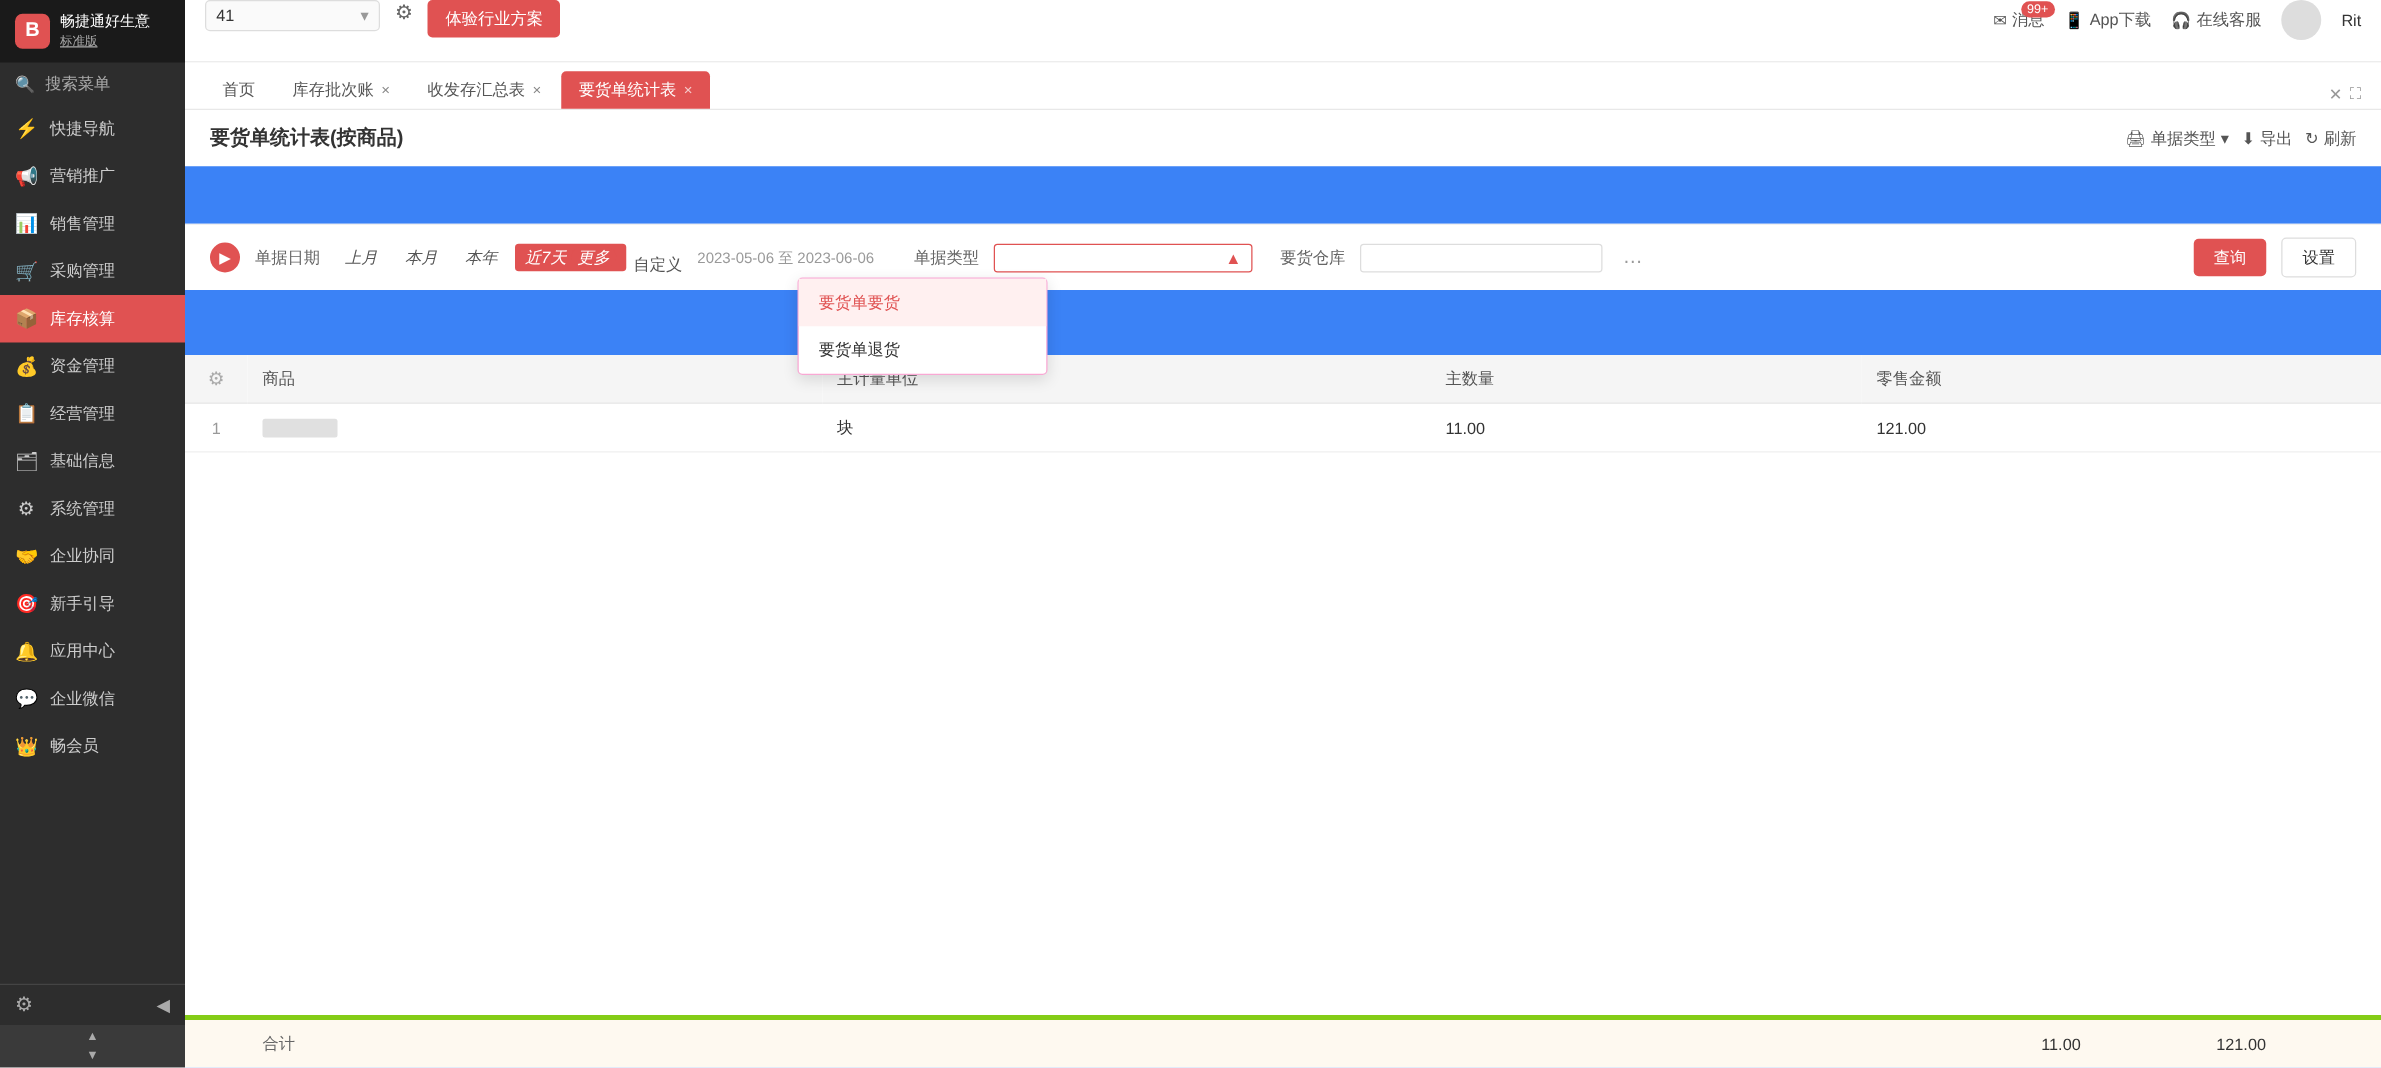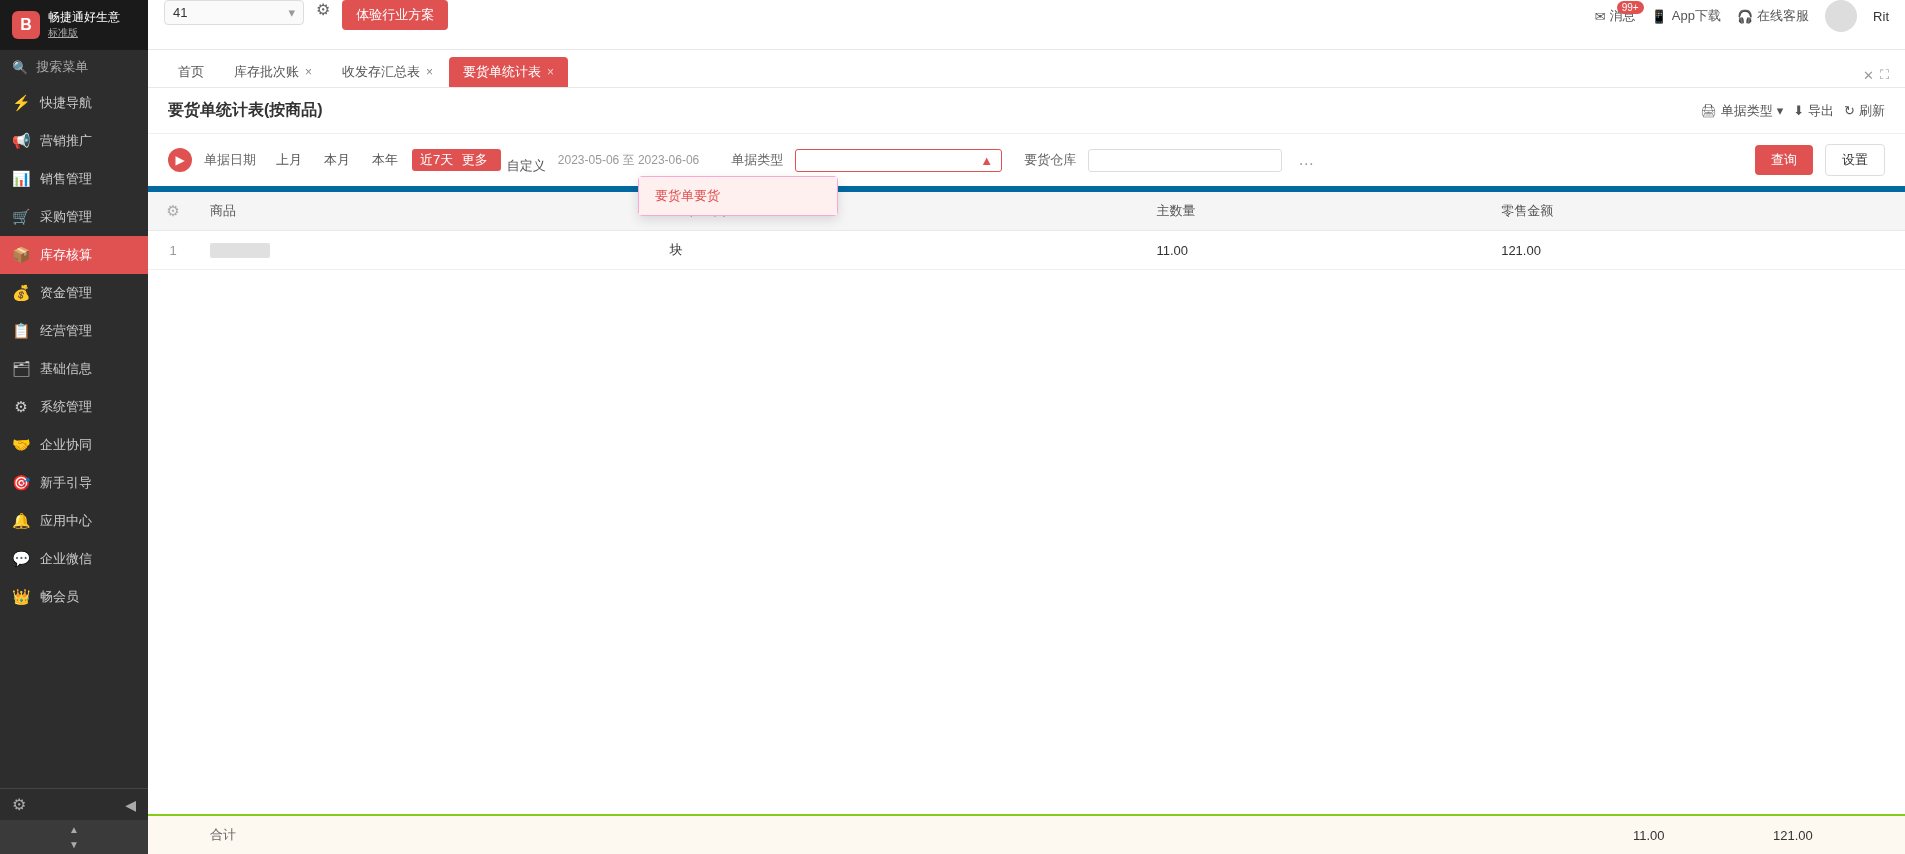--- a/index.html
+++ b/index.html
@@ -177,21 +177,22 @@
       padding-bottom: 4px;
       cursor: pointer;
     }
 
     
     .content {
       flex: 1;
       overflow: hidden;
       display: flex;
       flex-direction: column;
-      background: #0369a1;
+      background: #3b82f6;
+      gap: 46px;
     }
 
     
     .page-header {
       background: #fff;
       padding: 12px 20px 0 20px;
       display: flex;
       align-items: center;
       justify-content: space-between;
       flex-shrink: 0;
@@ -229,20 +230,21 @@
       flex-shrink: 0;
     }
     .filter-label { color: #666; font-size: 13px; white-space: nowrap; }
     .date-shortcuts { display: flex; align-items: center; gap: 6px; }
     .date-shortcut {
       padding: 2px 8px;
       border-radius: 3px;
       cursor: pointer;
       font-size: 13px;
       color: #555;
+      font-style: italic;
     }
     .date-shortcut.more-badge {
       background: #e05252;
       color: white;
       border-radius: 3px;
     }
     .custom-date { color: #555; font-size: 13px; cursor: pointer; margin-top: 12px; }
     .date-range { color: #999; font-size: 12px; }
     .filter-type-label { color: #666; font-size: 13px; margin-left: 20px; }
     .filter-type-input {
@@ -347,21 +349,21 @@
     tbody td {
       padding: 10px 12px;
       color: #333;
     }
     tbody td:first-child { text-align: center; color: #999; }
     .settings-gear { color: #aaa; cursor: pointer; font-size: 15px; }
 
     
     .table-footer {
       background: #fef9f0;
-      border-top: 2px solid #84cc16;
+      border-top: 4px solid #84cc16;
       padding: 10px 12px;
       display: flex;
       align-items: center;
       gap: 20px;
       font-size: 13px;
       color: #333;
     }
     .total-label { color: #666; margin-right: 200px; padding-left: 50px; }
 
     
@@ -556,20 +558,21 @@
       <div class="filter-warehouse-input">
         <input type="text" value="" style="border: none; outline: none; flex: 1 1 0%; font-size: 13px;">
       </div>
       <span class="filter-more-btn">…</span>
       <button class="query-btn">查询</button>
       <button class="settings-btn">设置</button>
 
       <div class="dropdown-popup" id="dropdown-popup">
 
       <div class="dropdown-item selected">要货单要货</div>
+          <div class="dropdown-item">要货单退货</div>
         </div>
     </div>
 
     <div class="table-area">
       <div class="table-wrapper">
         <table>
           <thead>
             <tr>
               <th>
                 <span class="settings-gear">⚙</span>

